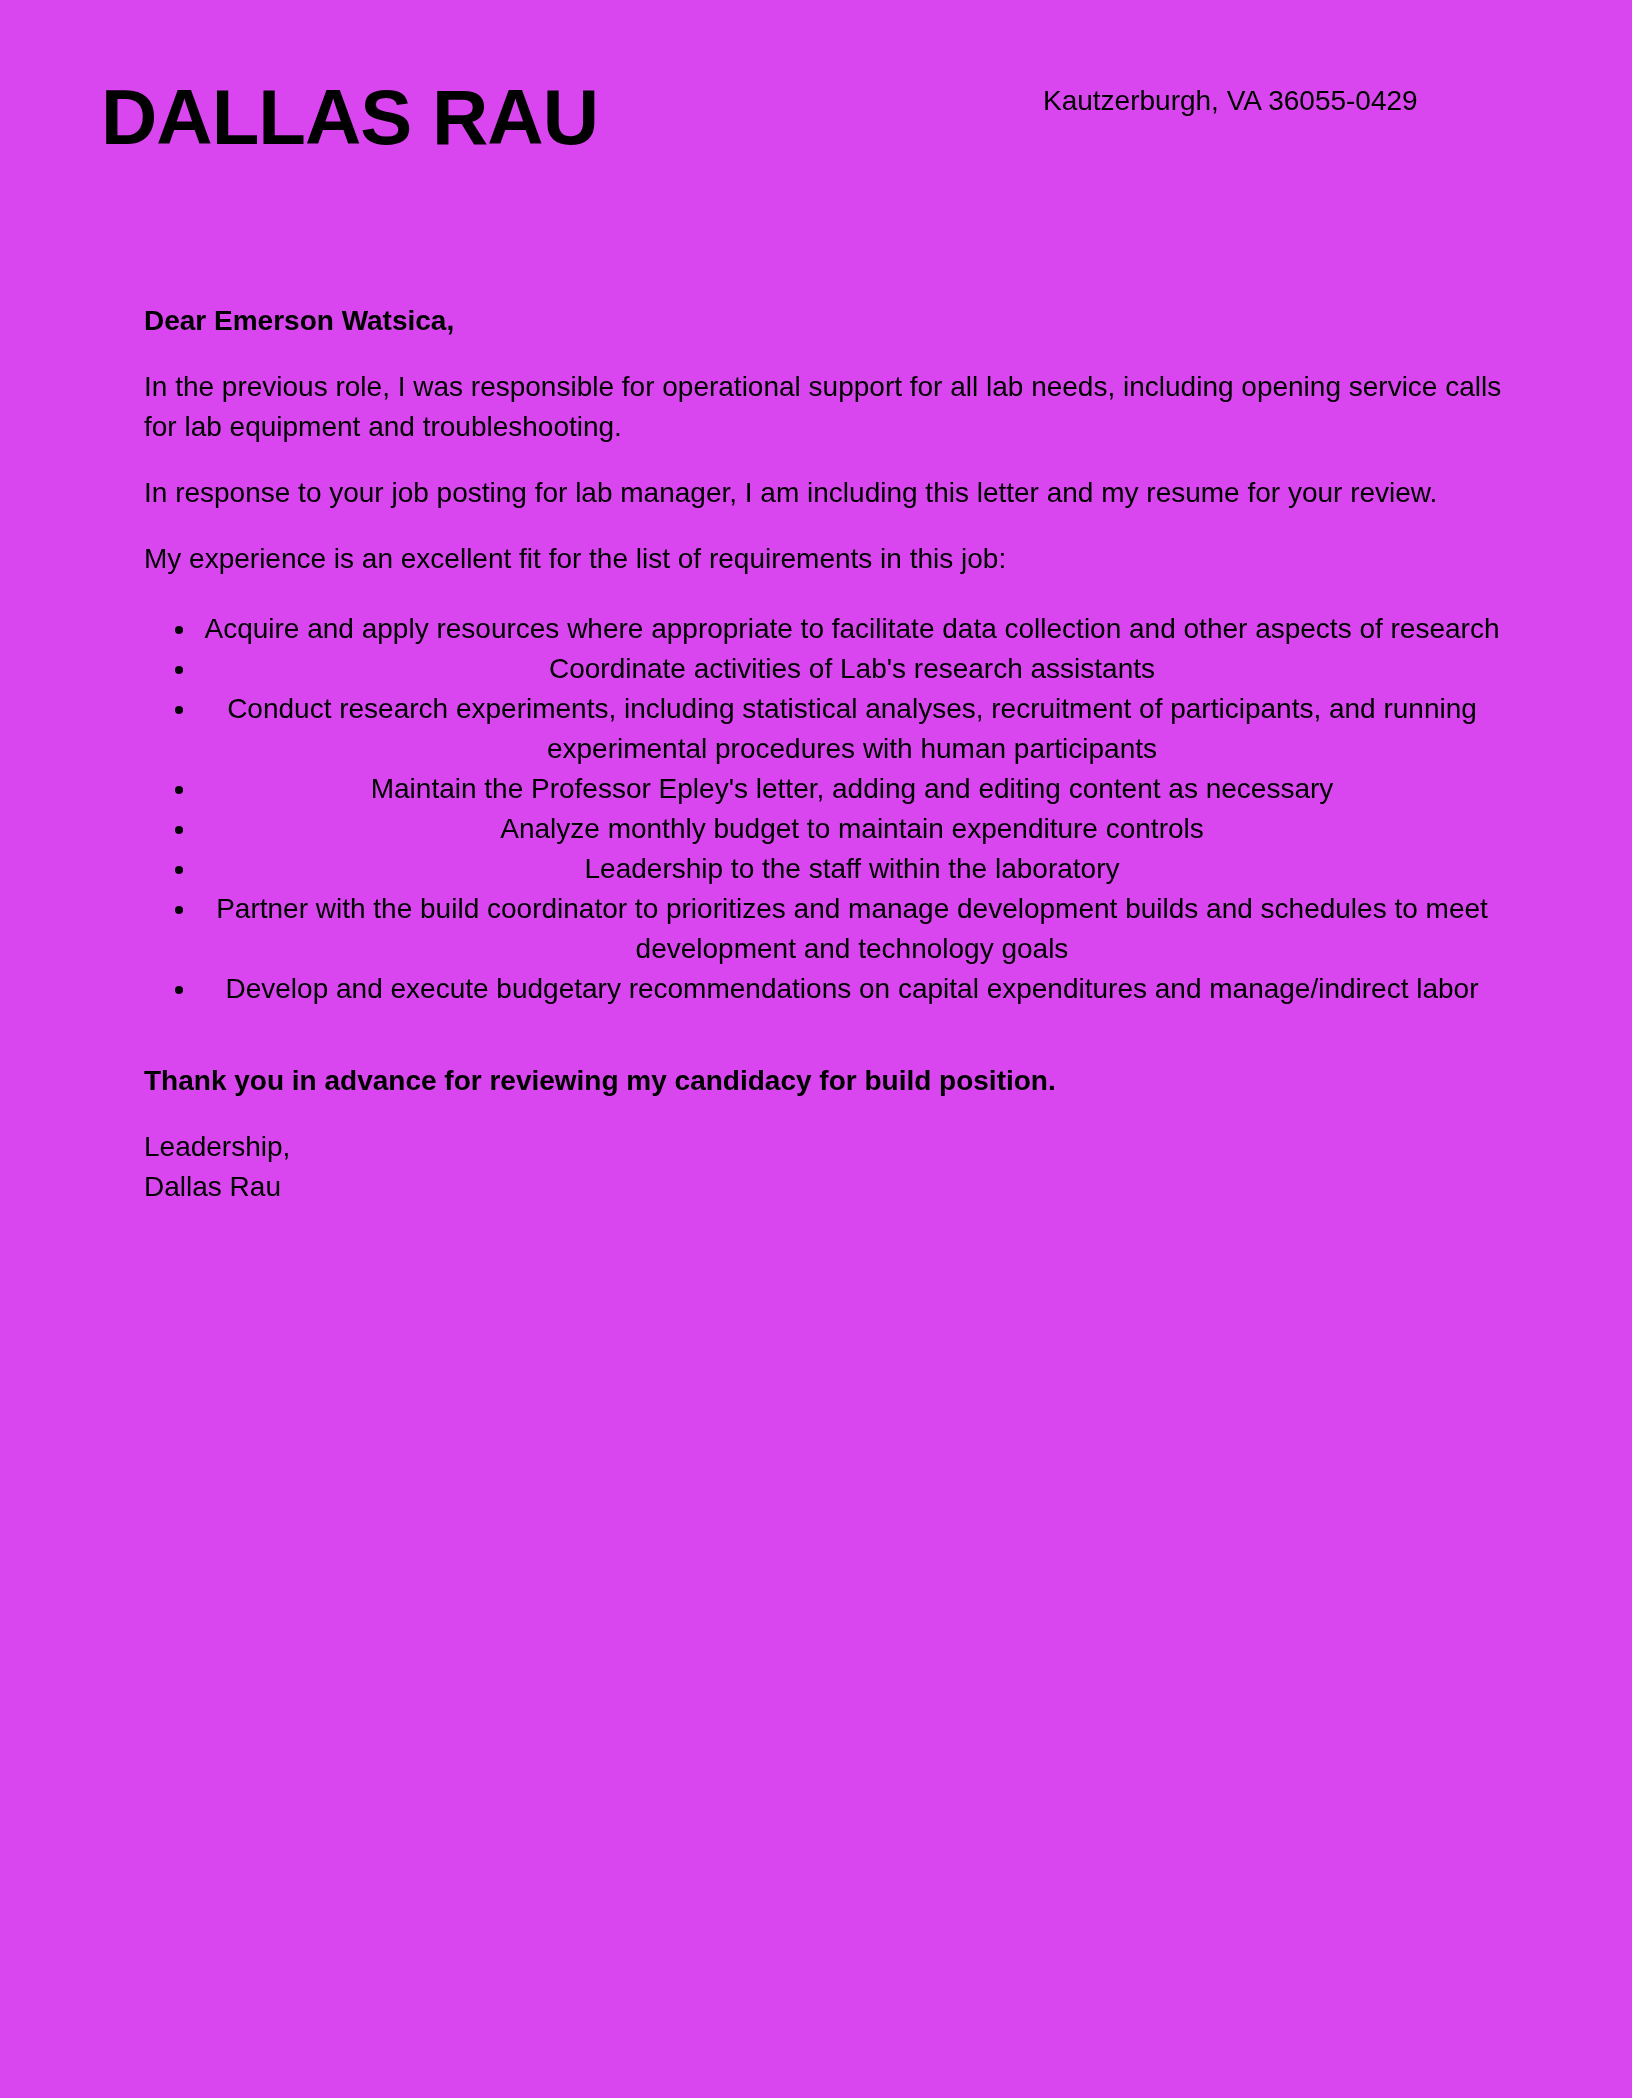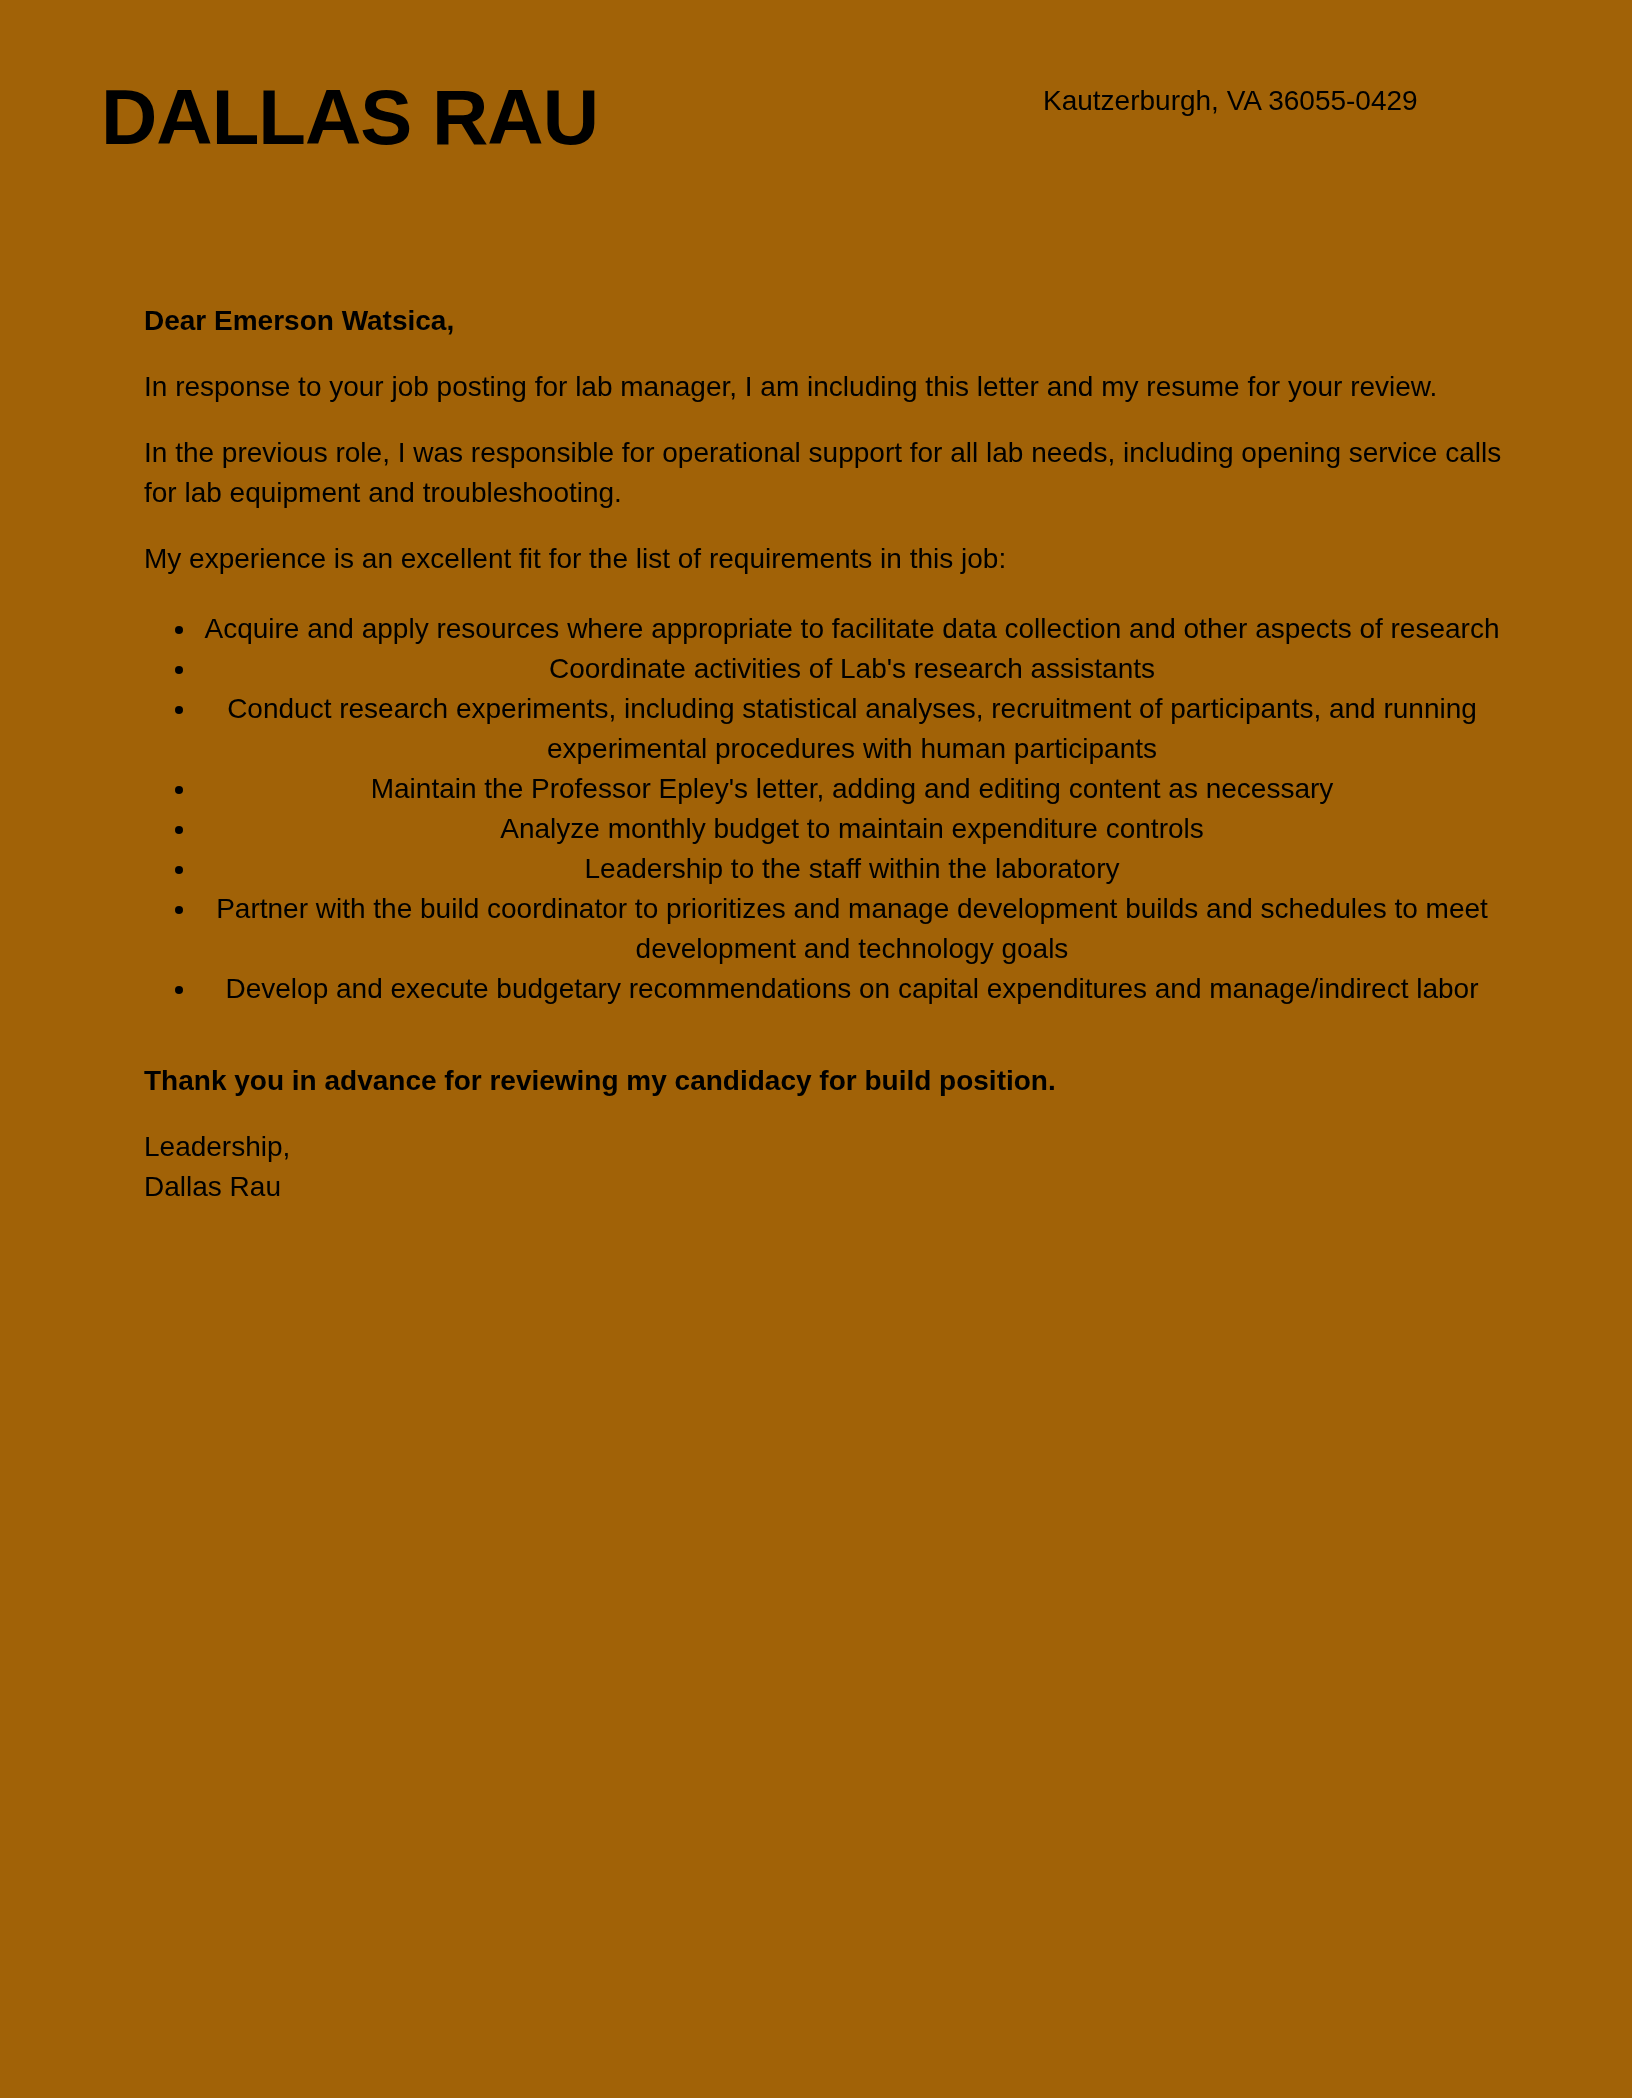--- a/index.html
+++ b/index.html
@@ -10,21 +10,21 @@
   body {
     width: 1632px;
     height: 2098px;
     font-family: "Liberation Sans", "DejaVu Sans", sans-serif;
     color: #000000;
   }
   .page {
     position: relative;
     width: 1632px;
     height: 2098px;
-    background: #a16207;
+    background: #d946ef;
     overflow: hidden;
   }
   .name {
     position: absolute;
     left: 101px;
     top: 78px;
     margin: 0;
     font-size: 78px;
     font-weight: 700;
     letter-spacing: -1px;
@@ -78,23 +78,23 @@
   <h1 class="name">DALLAS RAU</h1>
 
   <div class="address">
     <div>Kautzerburgh, VA 36055-0429</div>
   </div>
 
   <div class="body">
 
     <p class="greeting">Dear Emerson Watsica,</p>
 
+    <p>In the previous role, I was responsible for operational support for all lab needs, including opening service calls for lab equipment and troubleshooting.</p>
+
     <p>In response to your job posting for lab manager, I am including this letter and my resume for your review.</p>
-
-    <p>In the previous role, I was responsible for operational support for all lab needs, including opening service calls for lab equipment and troubleshooting.</p>
 
     <p>My experience is an excellent fit for the list of requirements in this job:</p>
 
     <ul class="reqs">
         <li>Acquire and apply resources where appropriate to facilitate data collection and other aspects of research</li>
         <li>Coordinate activities of Lab's research assistants</li>
         <li>Conduct research experiments, including statistical analyses, recruitment of participants, and running experimental procedures with human participants</li>
         <li>Maintain the Professor Epley's letter, adding and editing content as necessary</li>
         <li>Analyze monthly budget to maintain expenditure controls</li>
         <li>Leadership to the staff within the laboratory</li>

